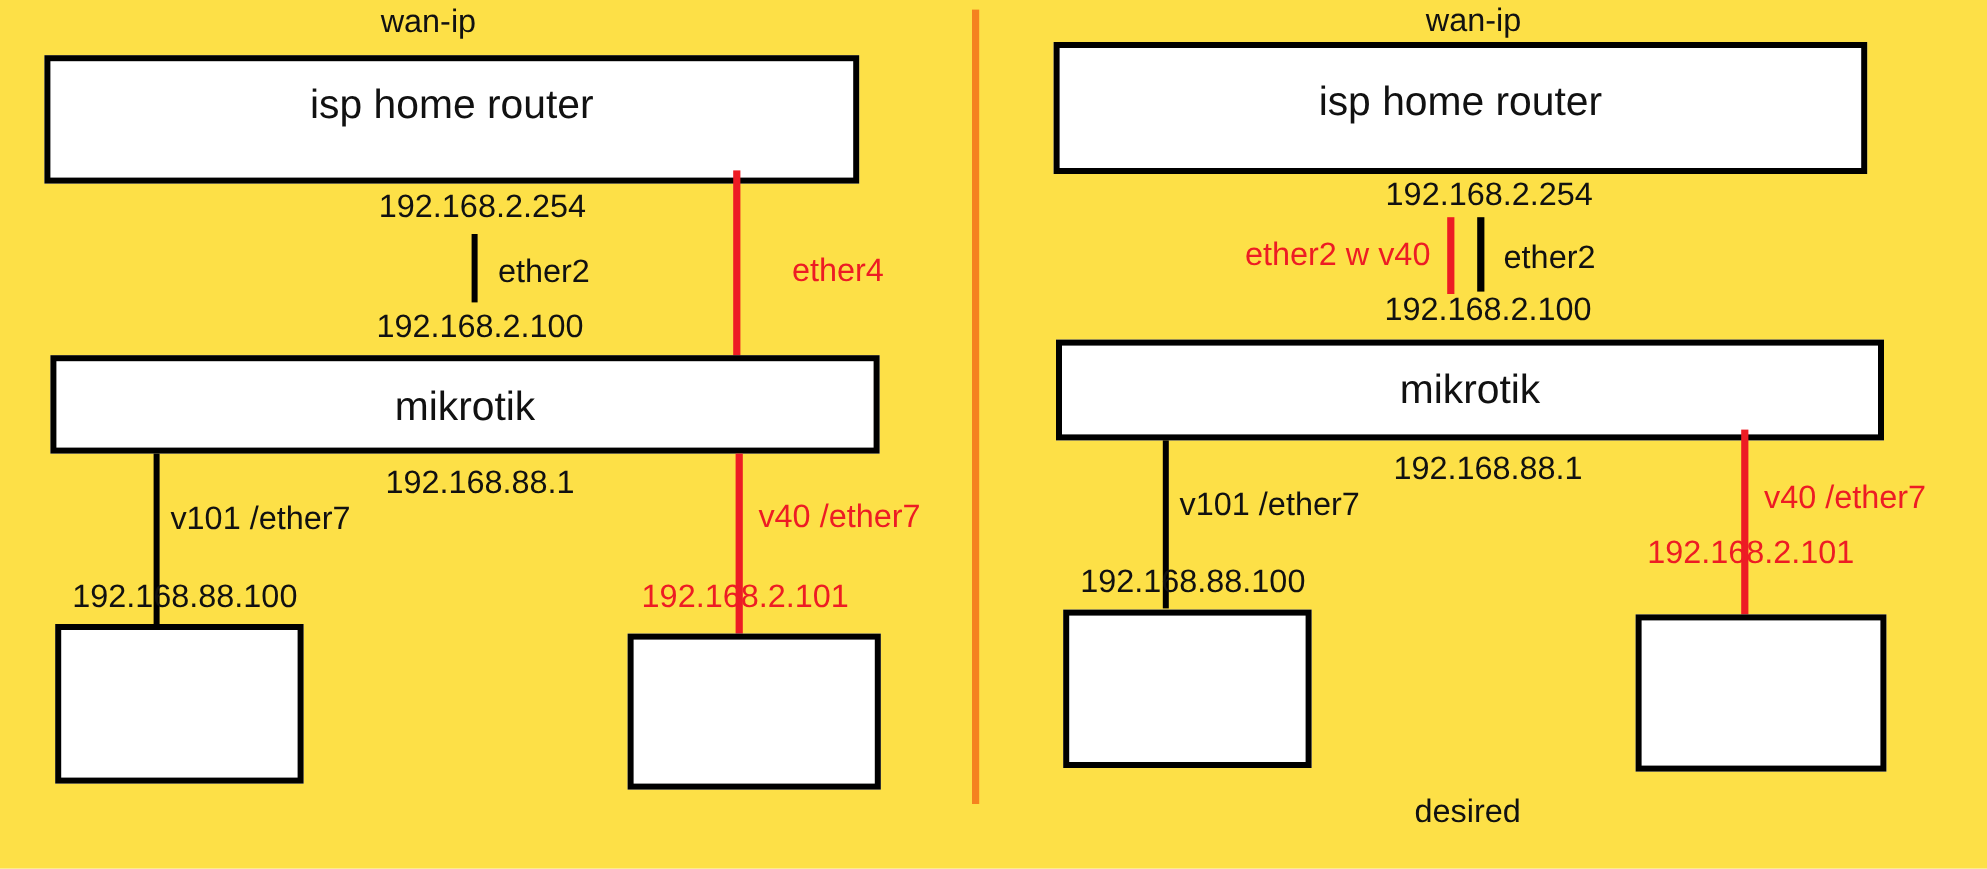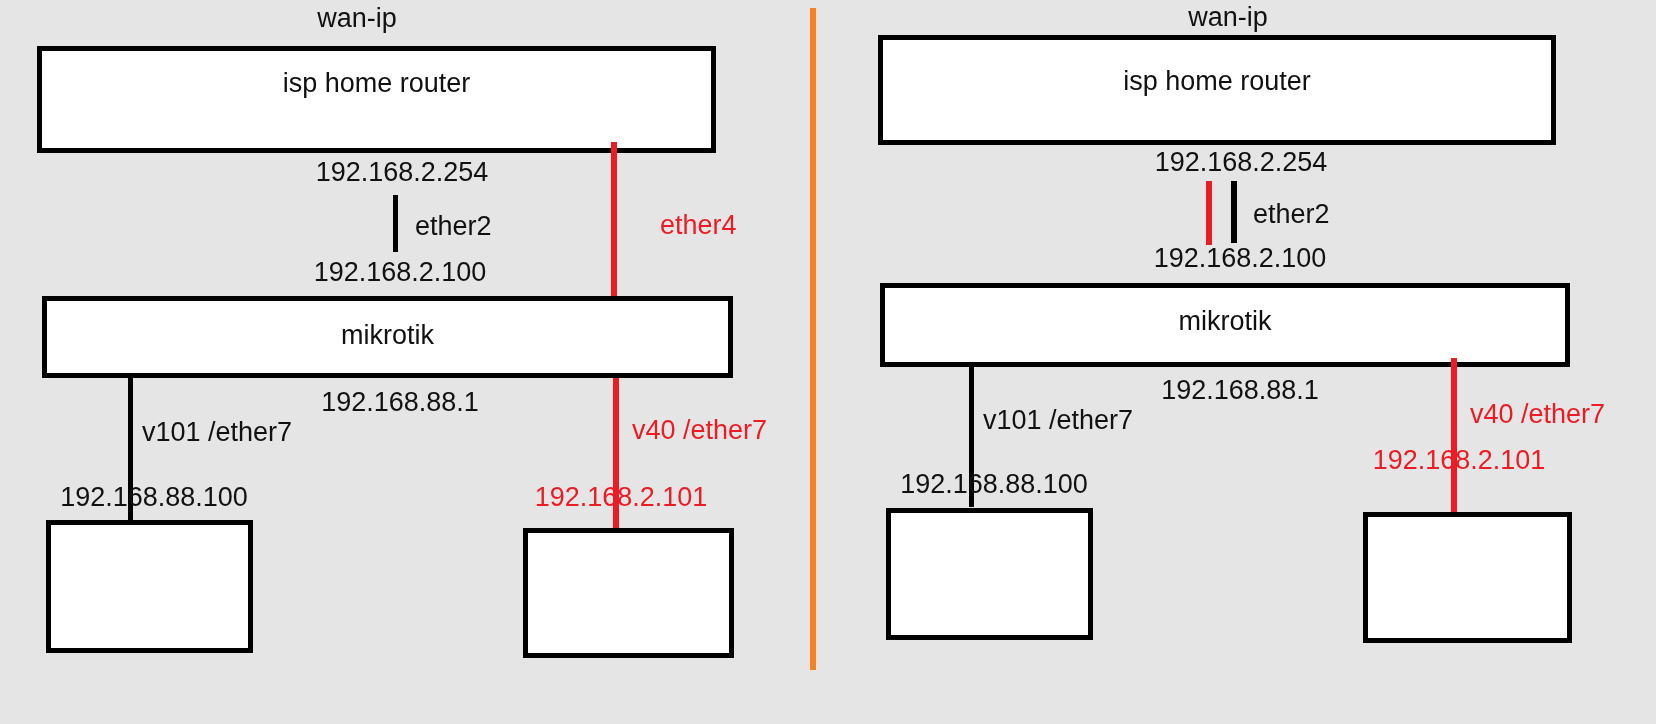--- a/index.html
+++ b/index.html
@@ -1,19 +1,19 @@
 <!DOCTYPE html>
 <html><head>
 <meta charset="utf-8">
 <style>
   html,body{margin:0;padding:0;background:#ffffff;}
   #canvas{
     position:relative;
     width:1656px;height:724px;
-    background:#e5e5e5;
+    background:#fde047;
     font-family:"Liberation Sans", sans-serif;
     color:#111111;
     overflow:hidden;
   }
   .lbl{
     position:absolute;
     font-size:27px;
     line-height:1.1;
     white-space:nowrap;
   }
@@ -21,21 +21,21 @@
   .rgt{text-align:right;}
   .red{color:#ed1c24;}
   .nodebox{
     position:absolute;
     border:5px solid #000000;
     background:#ffffff;
     box-sizing:border-box;
   }
   .boxlabel{
     position:absolute;
-    font-size:27px;
+    font-size:34px;
     text-align:center;
     white-space:nowrap;
   }
   .vline{
     position:absolute;
     width:5px;
     background:#000000;
   }
   .vline.redline{background:#ed1c24;width:6px;}
   #divider{
@@ -86,20 +86,21 @@
 
   <div class="lbl ctr" style="left:1128px;top:3px;width:200px;">wan-ip</div>
 
   <div class="nodebox" style="left:878px;top:35px;width:678px;height:110px;"></div>
   <div class="boxlabel" style="left:878px;top:66px;width:678px;">isp home router</div>
 
   <div class="lbl ctr" style="left:1141px;top:148px;width:200px;">192.168.2.254</div>
 
   <div class="vline redline" style="left:1206px;top:181px;height:64px;"></div>
   <div class="vline" style="left:1231px;top:181px;width:6px;height:62px;"></div>
+  <div class="lbl rgt red" style="left:1002px;top:198px;width:190px;">ether2 w v40</div>
   <div class="lbl" style="left:1253px;top:200px;">ether2</div>
 
   <div class="lbl ctr" style="left:1140px;top:244px;width:200px;">192.168.2.100</div>
 
   <div class="nodebox" style="left:880px;top:283px;width:690px;height:84px;"></div>
   <div class="boxlabel" style="left:880px;top:306px;width:690px;">mikrotik</div>
 
   <div class="lbl ctr" style="left:1140px;top:376px;width:200px;">192.168.88.1</div>
 
   <div class="vline" style="left:969px;top:367px;height:140px;"></div>
@@ -107,14 +108,15 @@
 
   <div class="lbl ctr" style="left:894px;top:470px;width:200px;">192.168.88.100</div>
   <div class="nodebox" style="left:886px;top:508px;width:207px;height:132px;"></div>
 
   <div class="vline redline" style="left:1451px;top:358px;height:158px;"></div>
   <div class="lbl red" style="left:1470px;top:400px;">v40 /ether7</div>
 
   <div class="lbl ctr red" style="left:1359px;top:446px;width:200px;">192.168.2.101</div>
   <div class="nodebox" style="left:1363px;top:512px;width:209px;height:131px;"></div>
 
+  <div class="lbl ctr" style="left:1123px;top:662px;width:200px;">desired</div>
 
 </div>
 
 </body></html>

